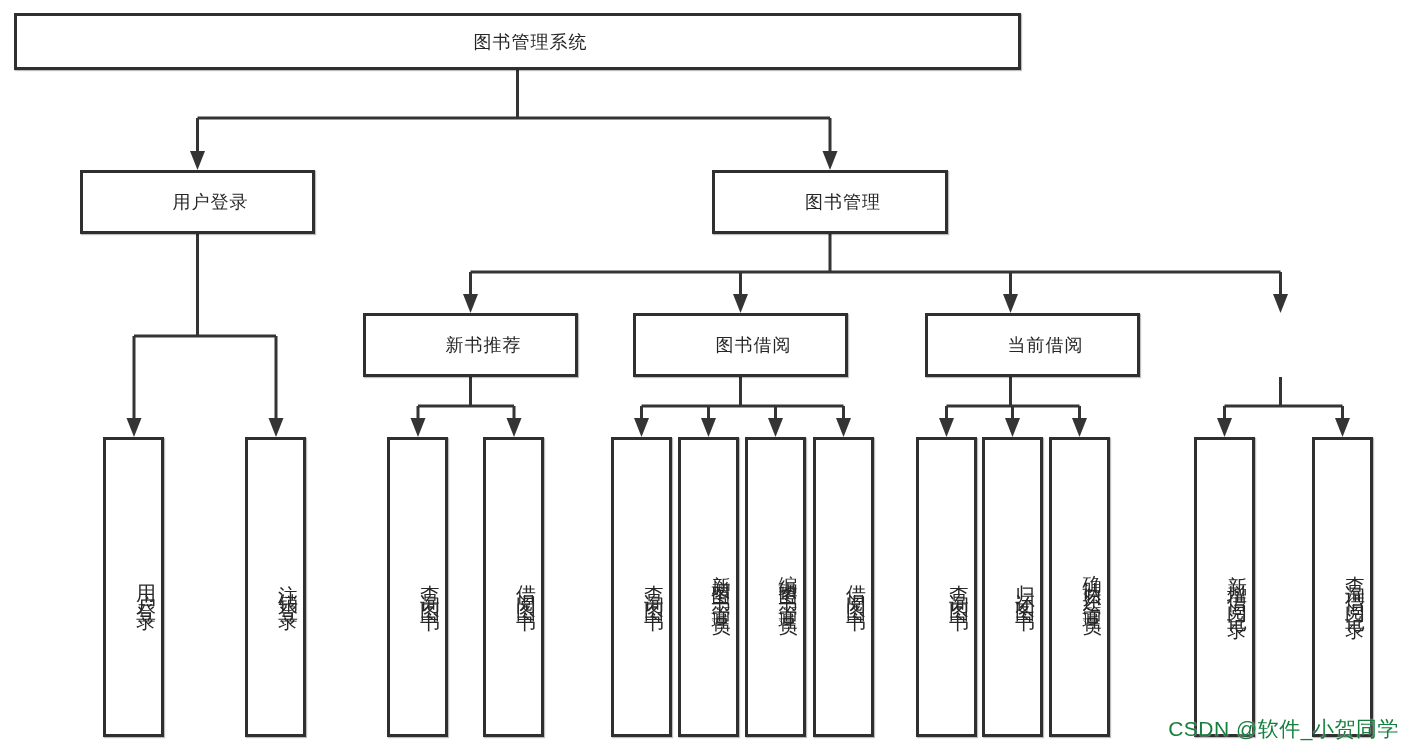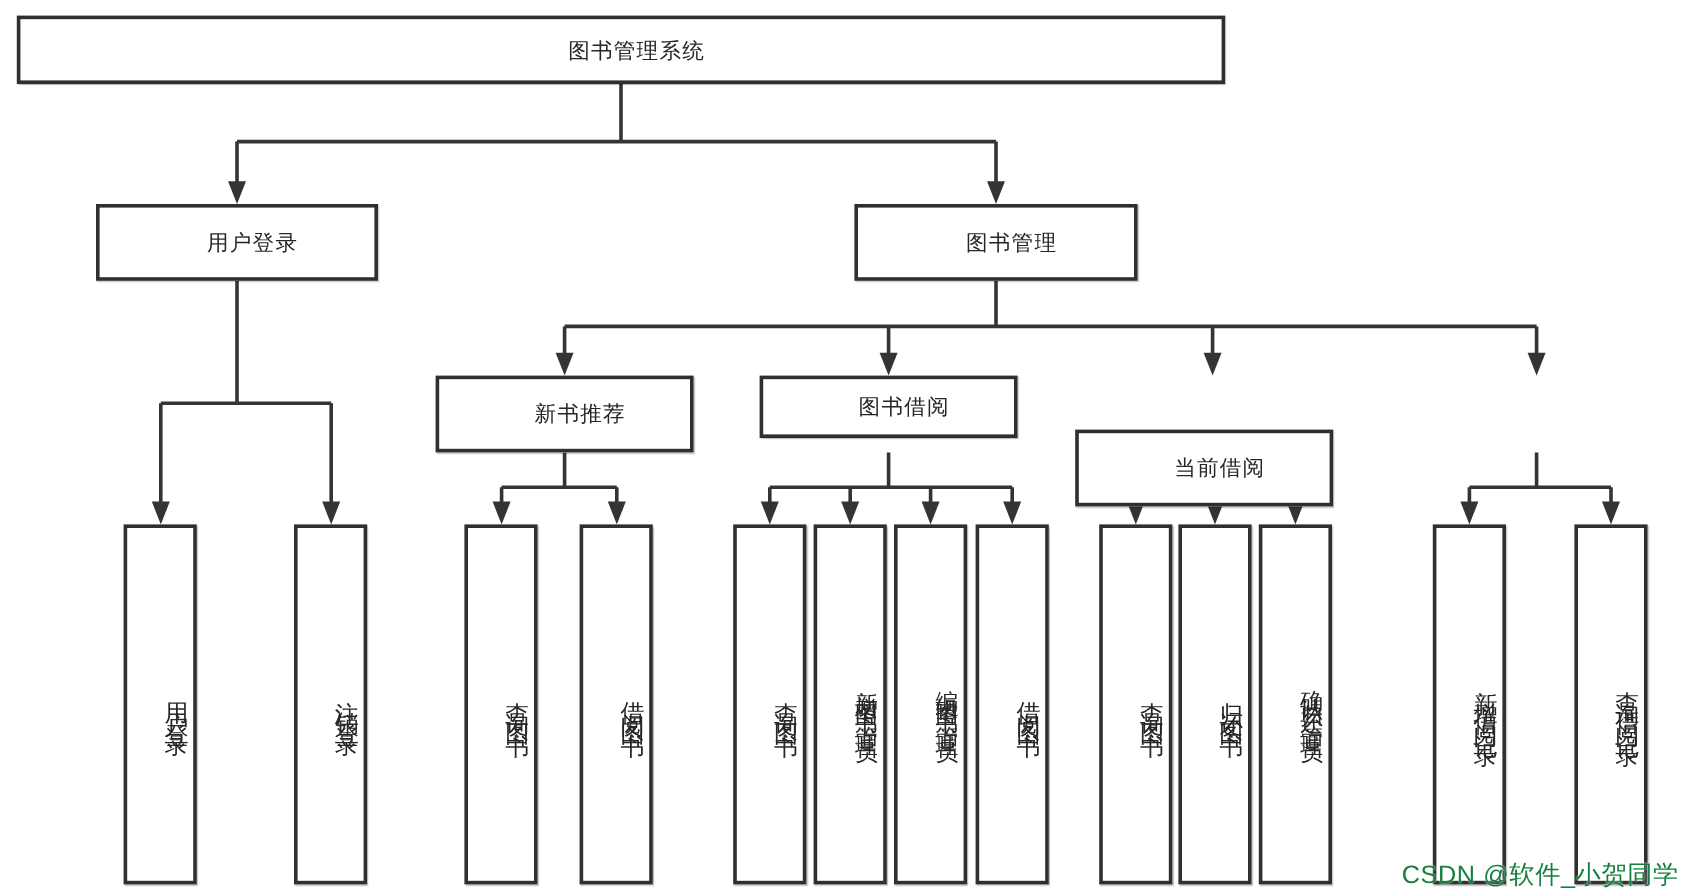--- a/index.html
+++ b/index.html
@@ -107,24 +107,24 @@
   <div class="node h" style="left:80px;top:170px;width:235px;height:64px;">
     <span>用户登录</span>
   </div>
   <div class="node h" style="left:363px;top:313px;width:215px;height:64px;">
     <span>新书推荐</span>
   </div>
 
   <div class="node h" style="left:712px;top:170px;width:236px;height:64px;">
     <span>图书管理</span>
   </div>
-  <div class="node h" style="left:633px;top:313px;width:215px;height:52px;">
+  <div class="node h" style="left:633px;top:313px;width:215px;height:64px;">
     <span>图书借阅</span>
   </div>
-  <div class="node h" style="left:896px;top:313px;width:215px;height:64px;margin-top:45px;">
+  <div class="node h" style="left:925px;top:313px;width:215px;height:64px;">
     <span>当前借阅</span>
   </div>
 
   <div class="node leaf" style="left:103px;">
     <span class="vtext">用户登录</span>
   </div>
   <div class="node leaf" style="left:245px;">
     <span class="vtext">注销登录</span>
   </div>
   <div class="node leaf" style="left:387px;">

